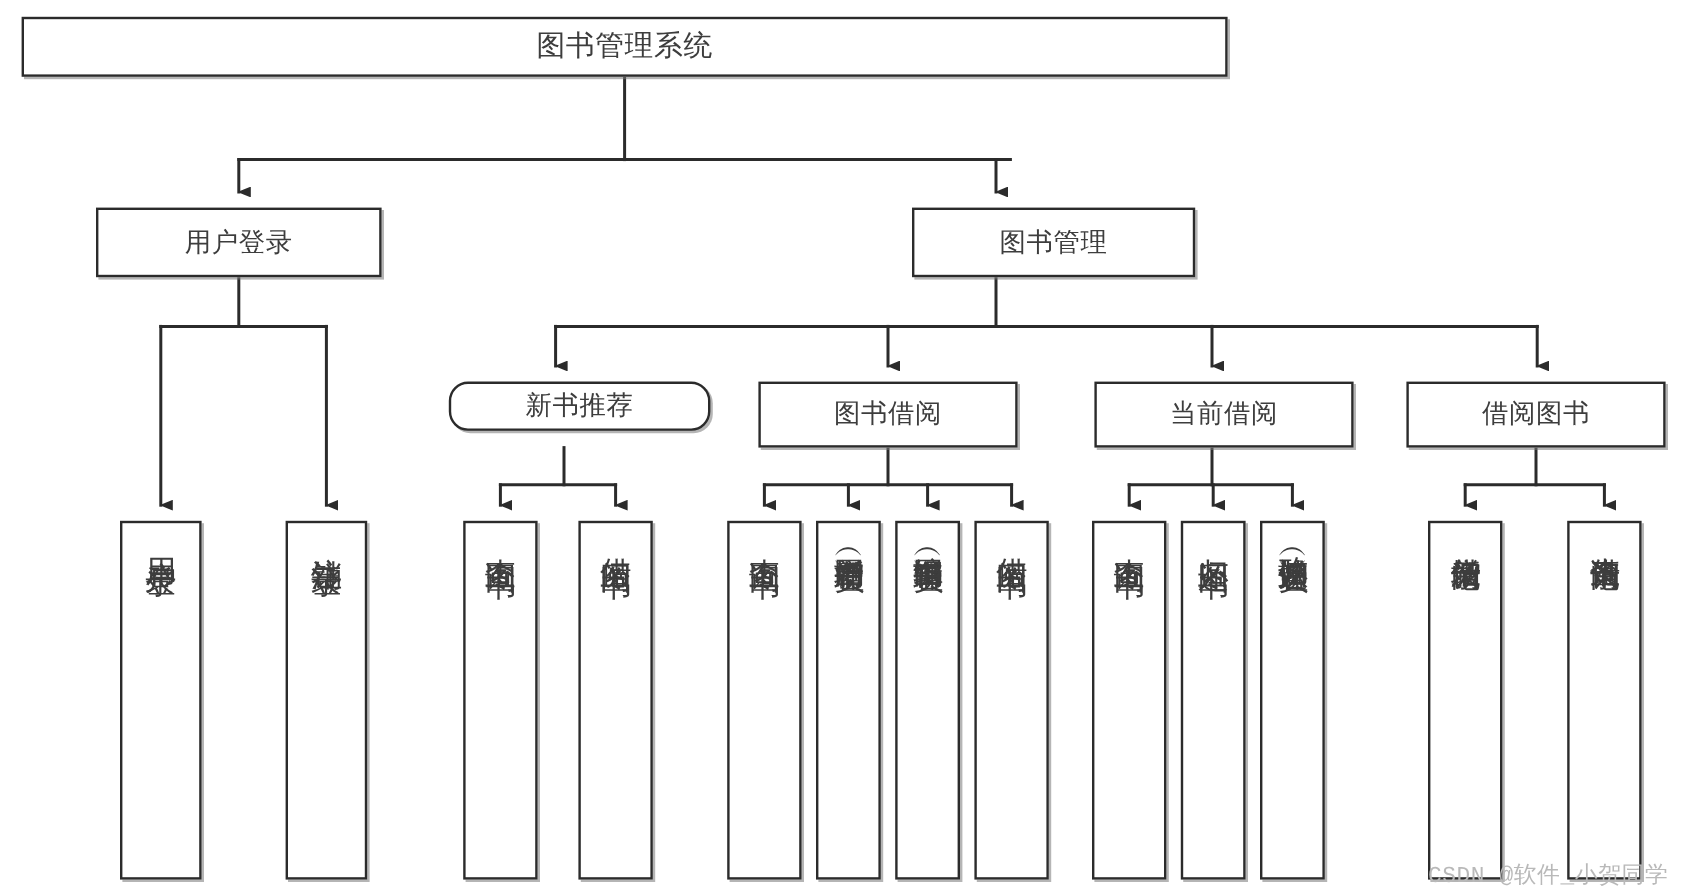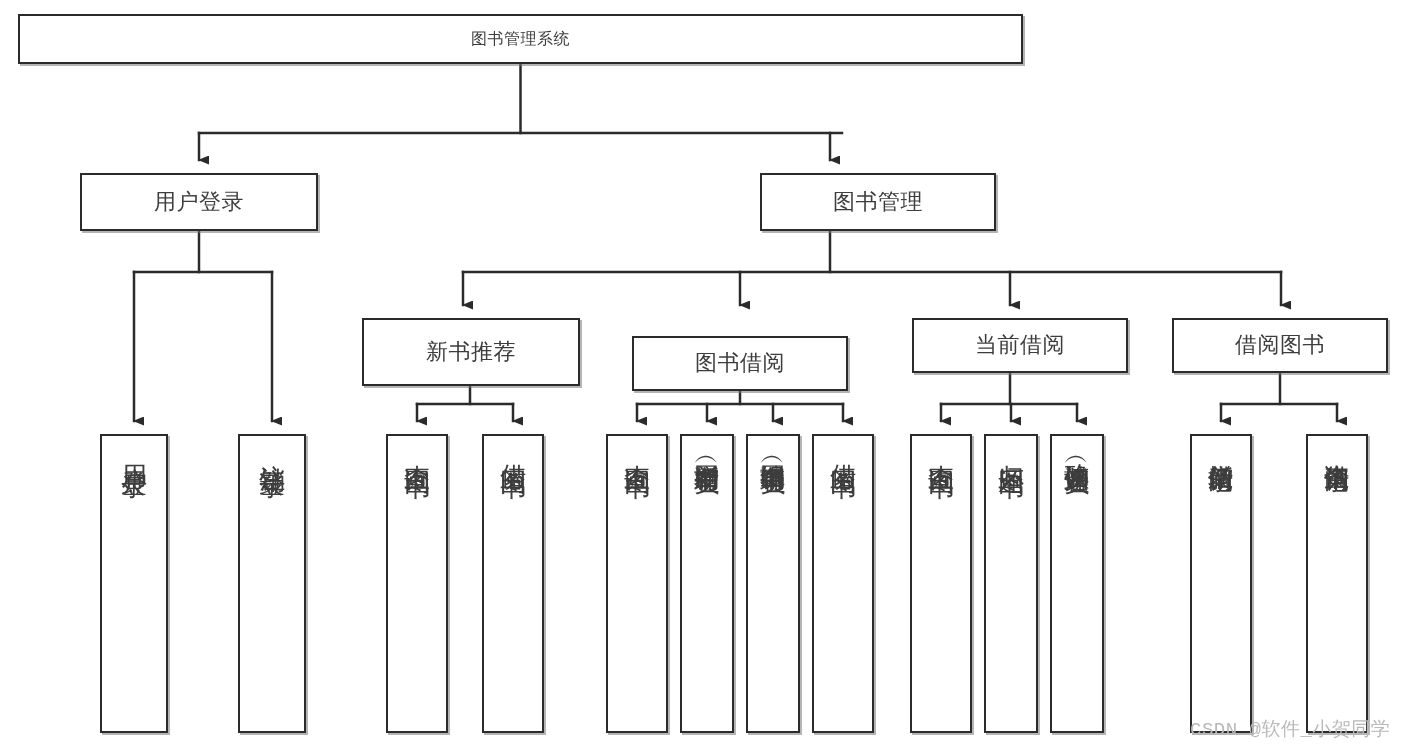--- a/index.html
+++ b/index.html
@@ -44,21 +44,21 @@
     color: #3d3d3d;
     letter-spacing: 0.5px;
   }
   
   .node.h-node .node-label {
     font-size: 22px;
     line-height: 1.2;
     white-space: nowrap;
   }
   .node.root .node-label {
-    font-size: 16px;
+    font-size: 24px;
   }
   
   .node.v-node {
     align-items: flex-start;
     padding-top: 8px;
   }
   .node.v-node .node-label {
     writing-mode: vertical-rl;
     text-orientation: upright;
     font-size: 26px;
@@ -139,24 +139,24 @@
     <span class="node-label">图书管理系统</span>
   </div>
 
   <div class="node h-node" style="left: 80px; top: 173px; width: 238px; height: 58px;">
     <span class="node-label">用户登录</span>
   </div>
   <div class="node h-node" style="left: 712px; top: 173px; width: 236px; height: 58px; margin-left: 48px;">
     <span class="node-label">图书管理</span>
   </div>
 
-  <div class="node h-node" style="left: 362px; top: 318px; width: 218px; height: 68px;">
+  <div class="node h-node" style="left: 374px; top: 318px; width: 218px; height: 41px; border-radius: 16px;">
     <span class="node-label">新书推荐</span>
   </div>
-  <div class="node h-node" style="left: 632px; top: 336px; width: 216px; height: 55px;">
+  <div class="node h-node" style="left: 632px; top: 318px; width: 216px; height: 55px;">
     <span class="node-label">图书借阅</span>
   </div>
   <div class="node h-node" style="left: 902px; top: 318px; width: 216px; height: 55px; margin-left: 10px;">
     <span class="node-label">当前借阅</span>
   </div>
   <div class="node h-node" style="left: 1172px; top: 318px; width: 216px; height: 55px;">
     <span class="node-label">借阅图书</span>
   </div>
 
   <div class="node v-node" style="left: 100px; top: 434px; width: 68px; height: 299px;">

